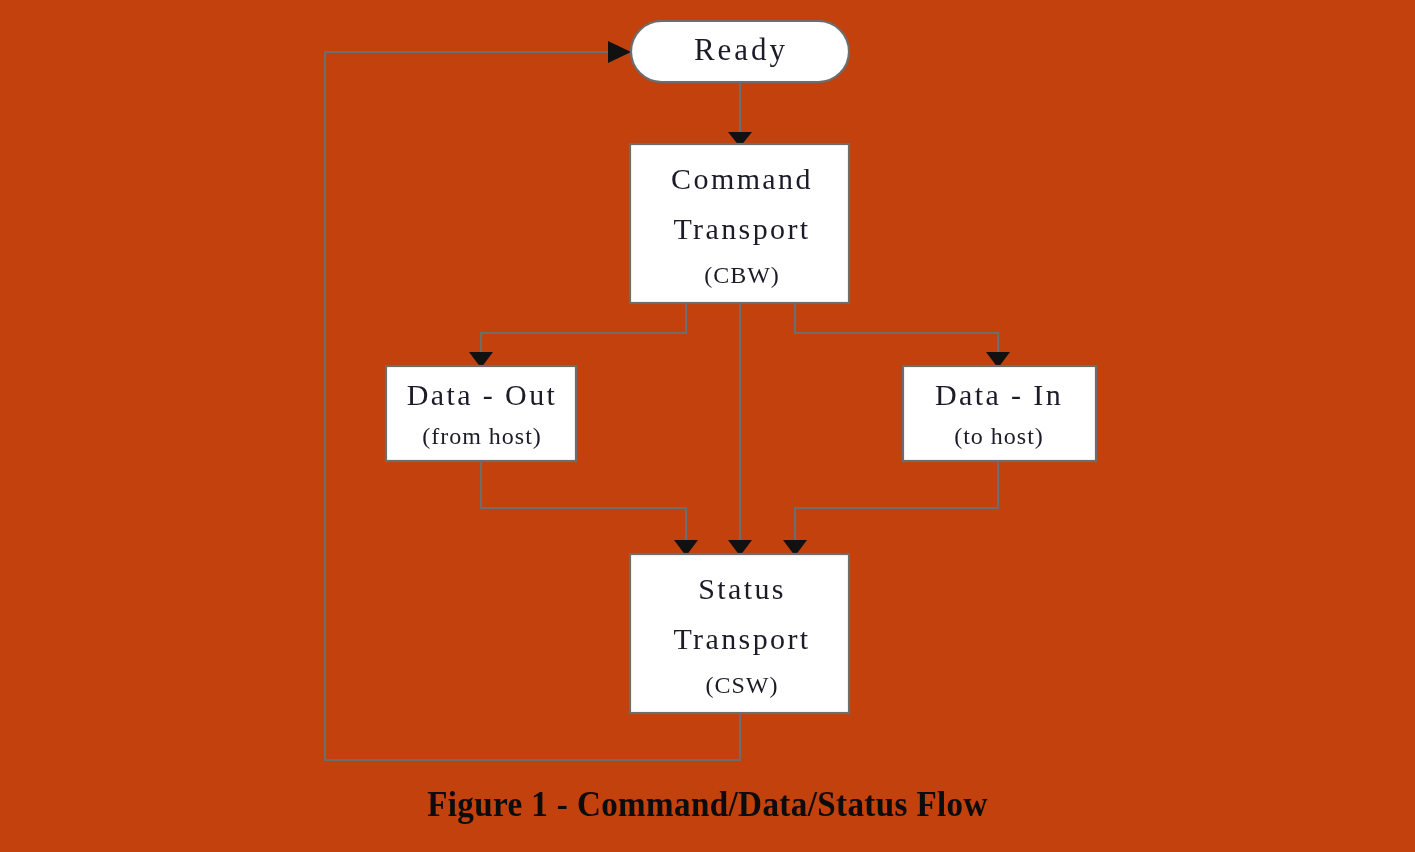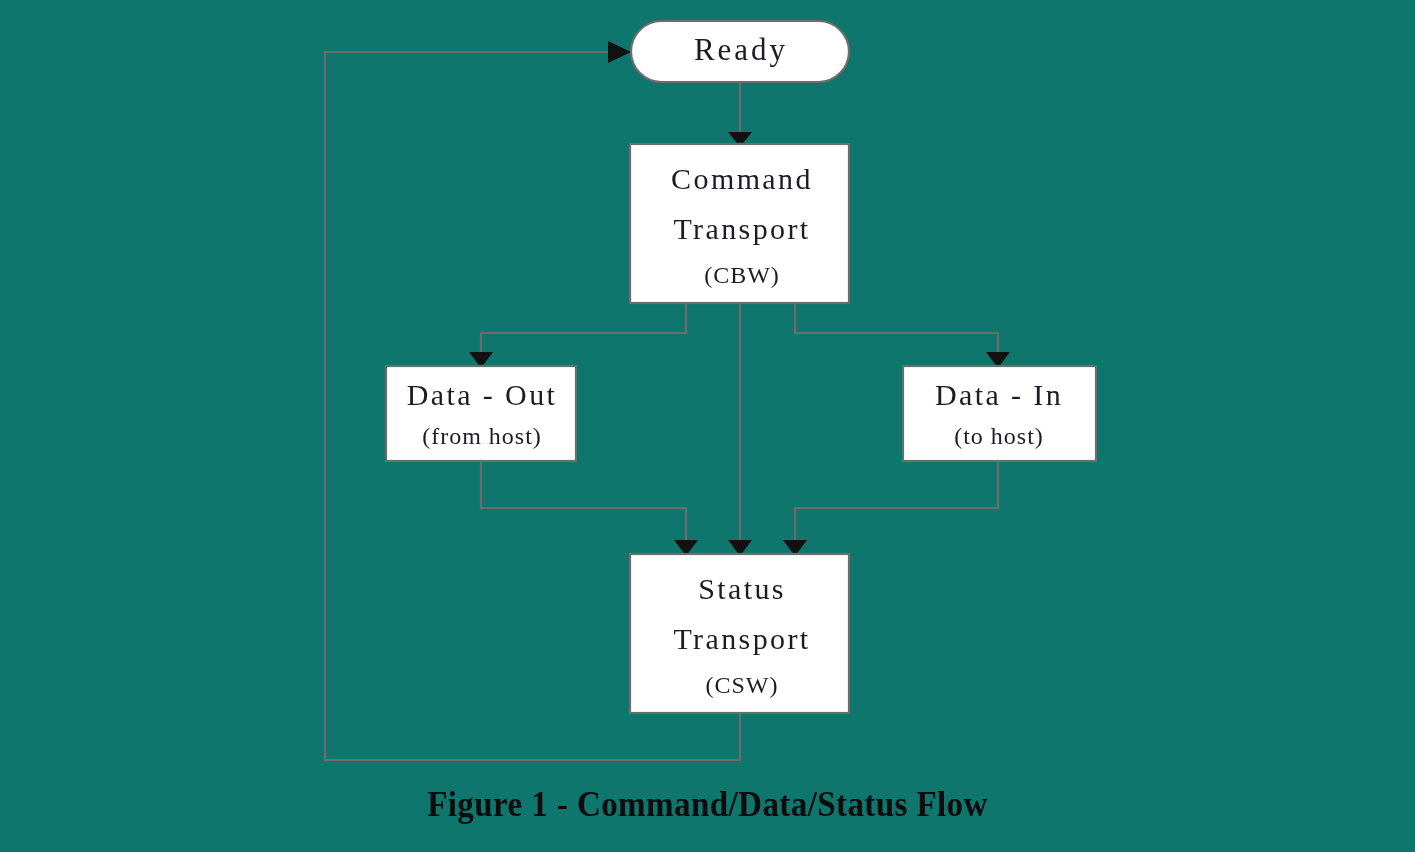--- a/index.html
+++ b/index.html
@@ -10,21 +10,21 @@
   body {
     width: 1415px;
     height: 852px;
     font-family: "Liberation Serif", "DejaVu Serif", serif;
     overflow: hidden;
   }
   #figure-root {
     position: relative;
     width: 1415px;
     height: 852px;
-    background: #0f766e;
+    background: #c2410c;
   }
   svg#flow-svg {
     position: absolute;
     top: 0;
     left: 0;
     width: 1415px;
     height: 852px;
     display: block;
   }
   .node-shape {

